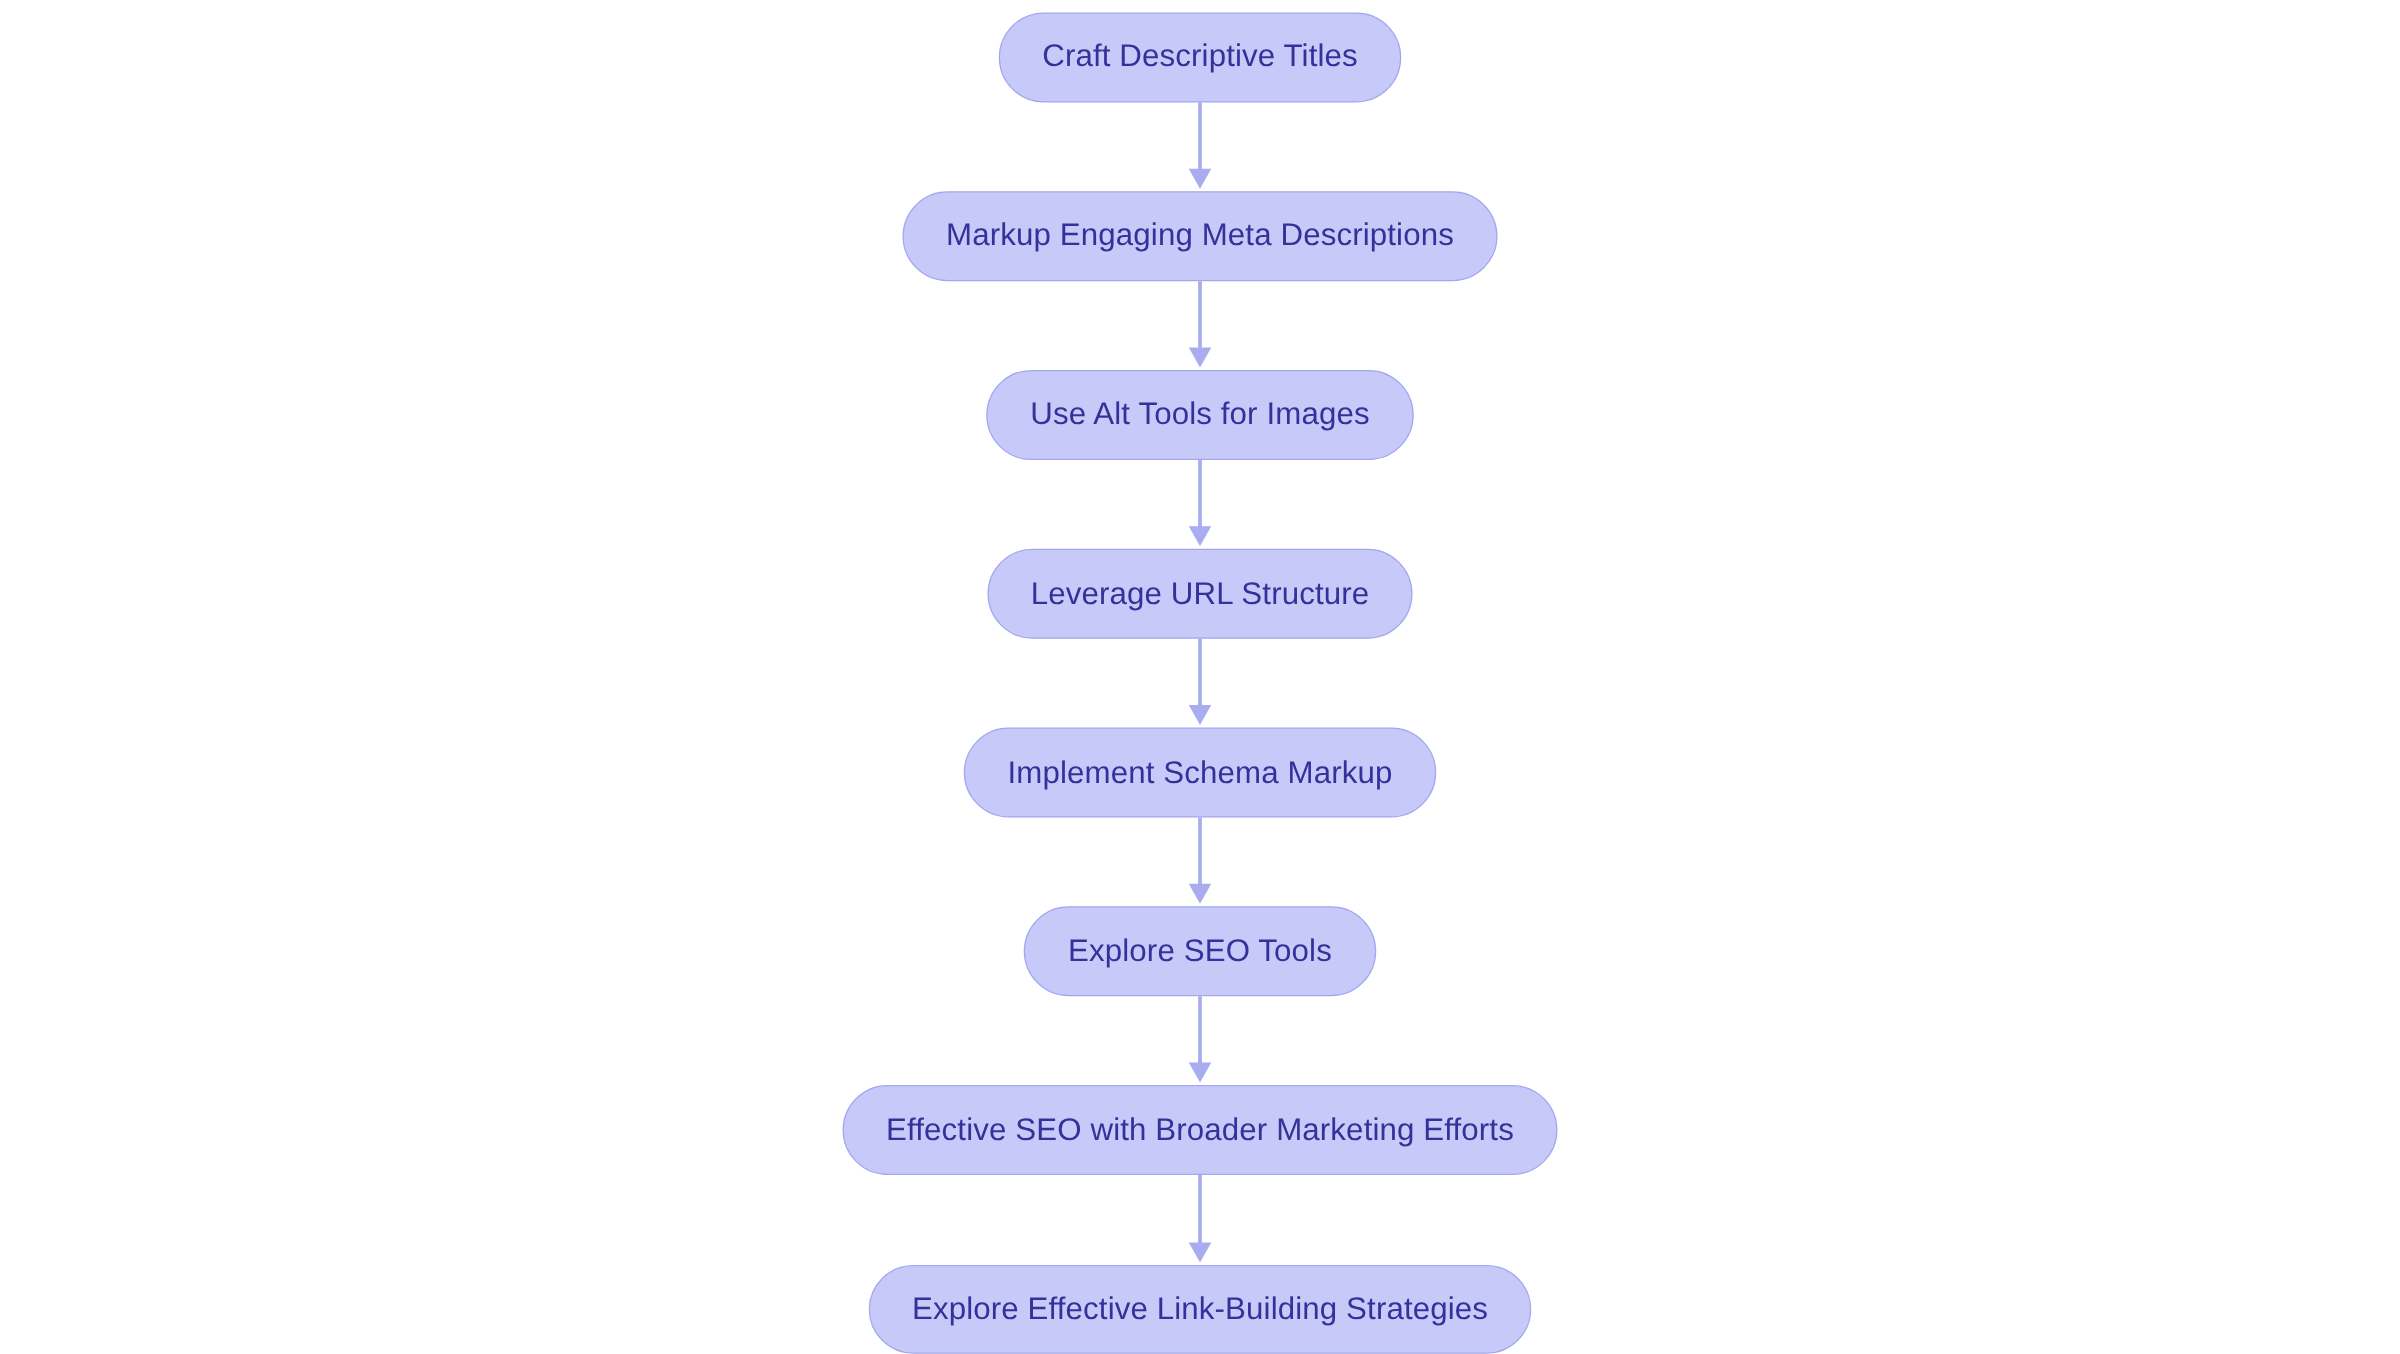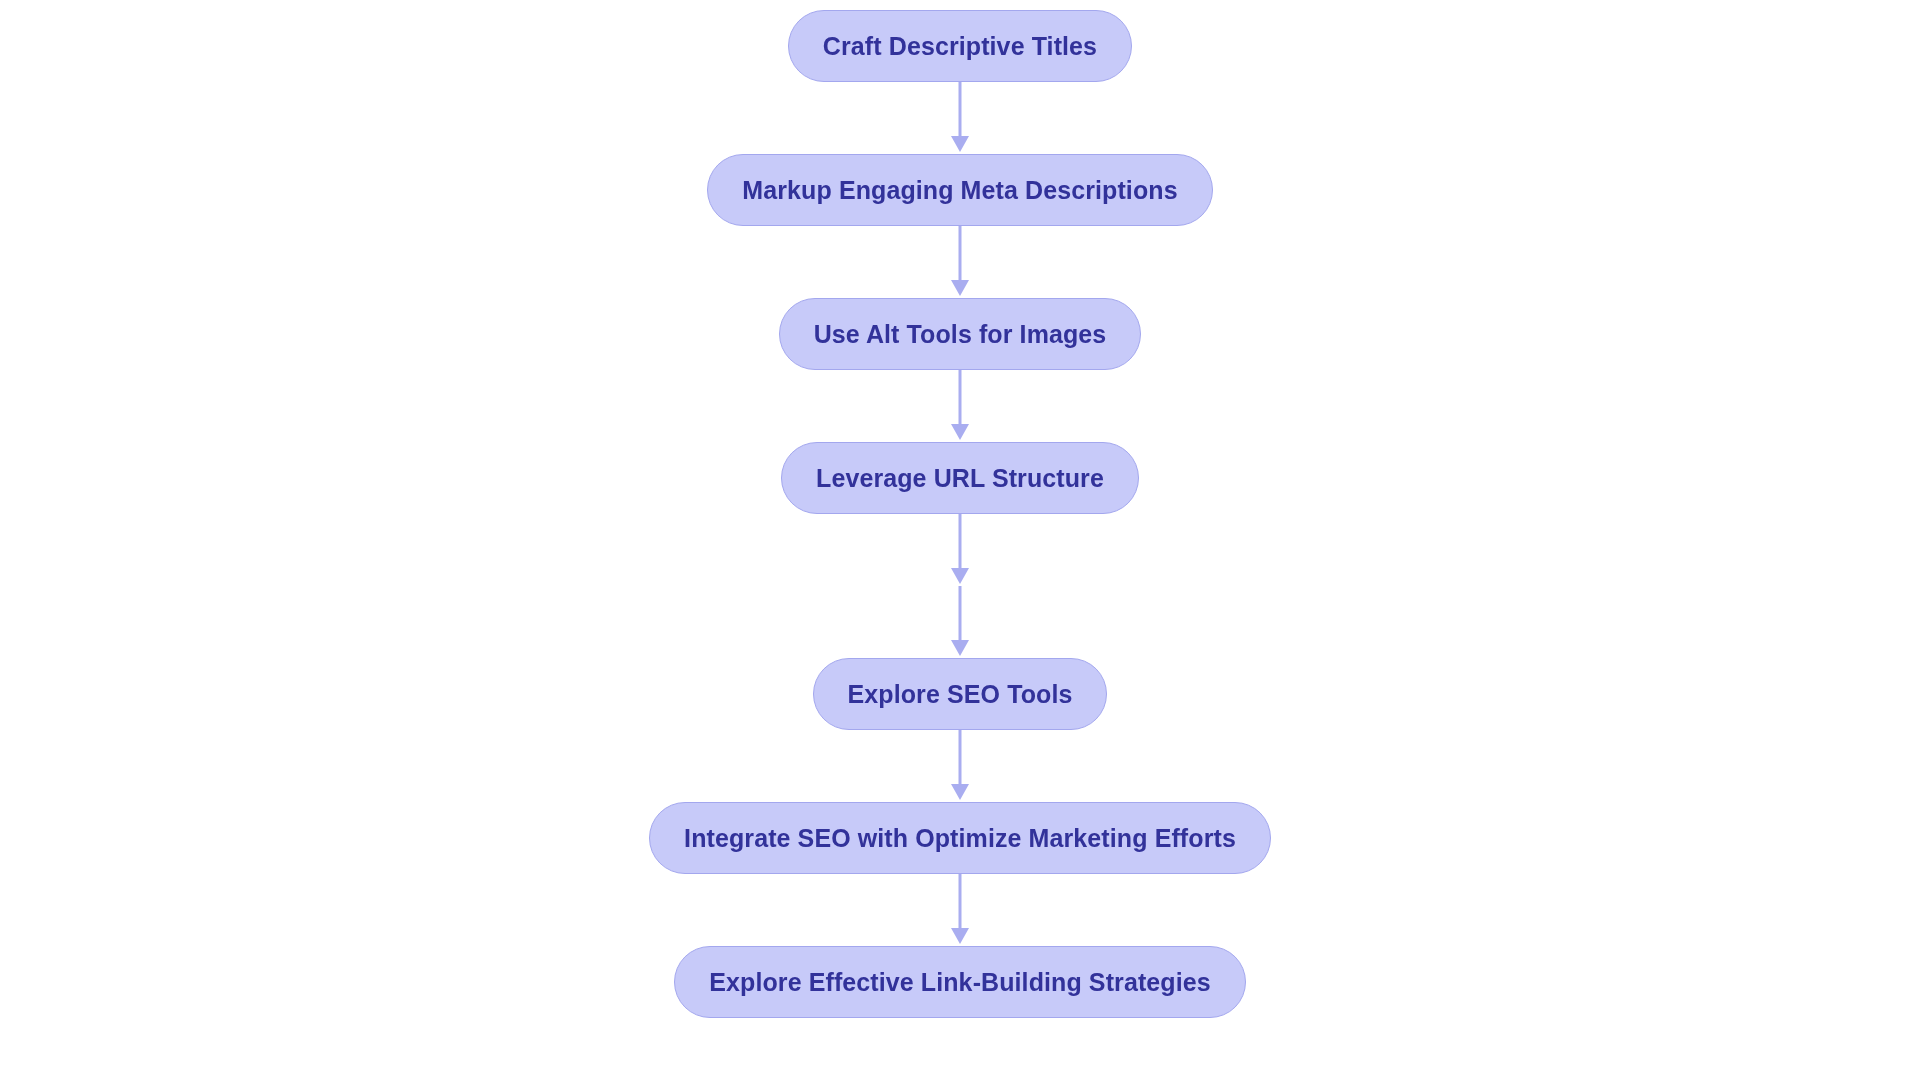--- a/index.html
+++ b/index.html
@@ -37,21 +37,21 @@
     box-sizing: border-box;
     height: 72px;
     border-radius: 36px;
     background: #c7caf9;
     border: 1.3px solid #a3a7ee;
     color: #32329a;
     display: flex;
     align-items: center;
     justify-content: center;
     font-size: 25px;
-    font-weight: 700;
+    font-weight: 400;
     letter-spacing: 0.1px;
     white-space: nowrap;
     padding: 0 34px;
     line-height: 1;
   }
 
   .node-label {
     display: block;
     pointer-events: none;
   }
@@ -126,37 +126,40 @@
 
     <div class="node">
       <span class="node-label">Leverage URL Structure</span>
     </div>
 
     <div class="connector">
       <span class="stem"></span>
       <span class="head"></span>
     </div>
 
+    <div class="node">
+      <span class="node-label">Implement Schema Markup</span>
+    </div>
 
     <div class="connector">
       <span class="stem"></span>
       <span class="head"></span>
     </div>
 
     <div class="node">
       <span class="node-label">Explore SEO Tools</span>
     </div>
 
     <div class="connector">
       <span class="stem"></span>
       <span class="head"></span>
     </div>
 
     <div class="node">
-      <span class="node-label">Integrate SEO with Optimize Marketing Efforts</span>
+      <span class="node-label">Effective SEO with Broader Marketing Efforts</span>
     </div>
 
     <div class="connector">
       <span class="stem"></span>
       <span class="head"></span>
     </div>
 
     <div class="node">
       <span class="node-label">Explore Effective Link-Building Strategies</span>
     </div>

